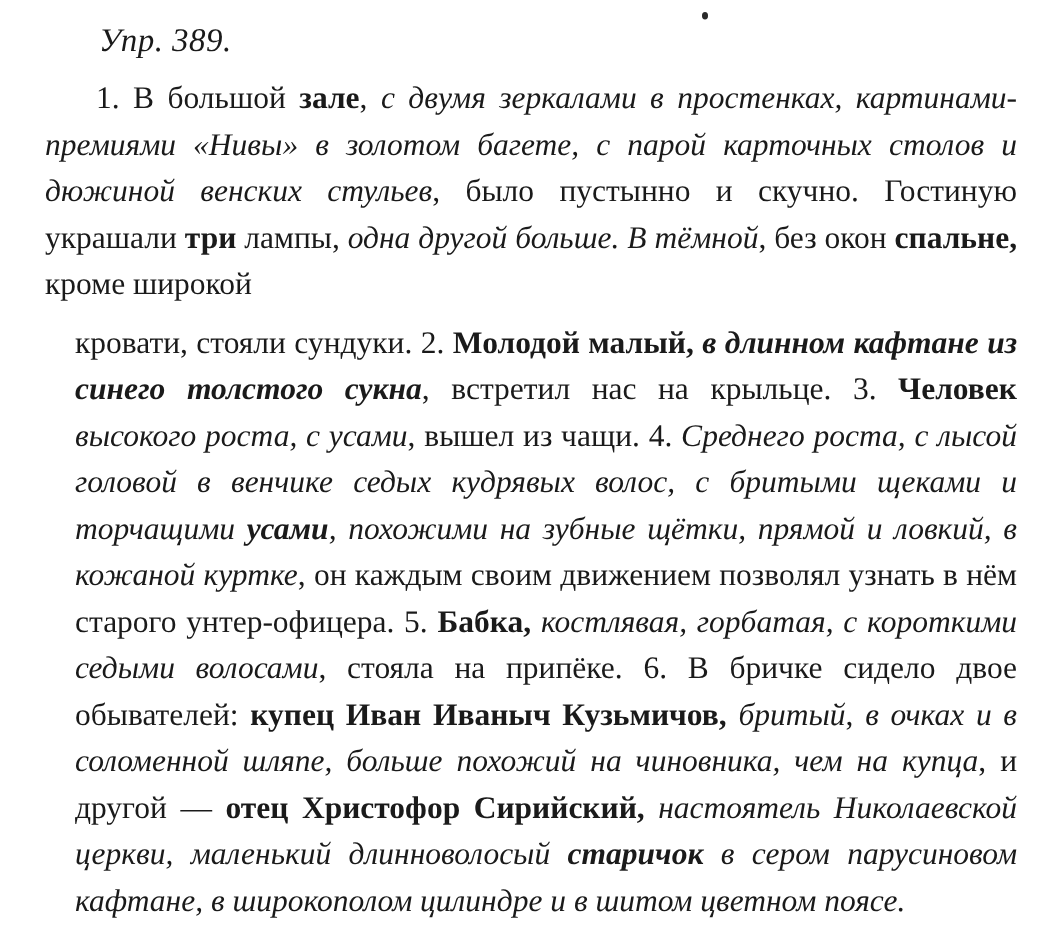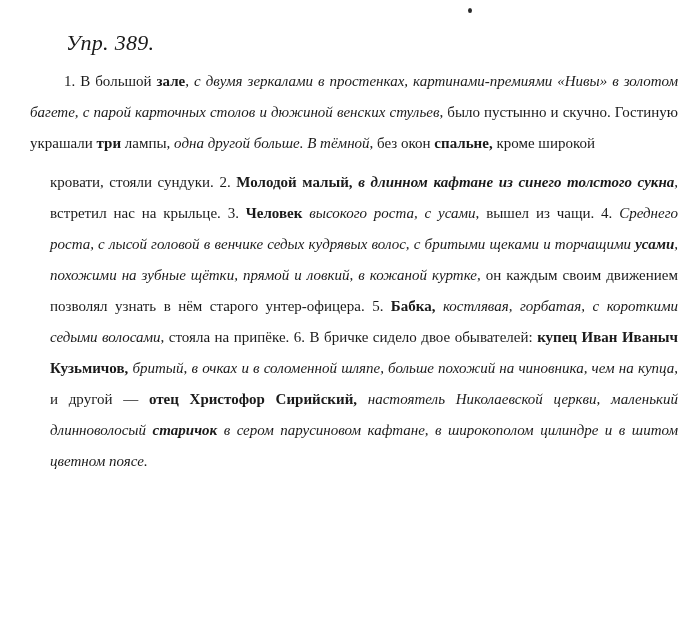--- a/index.html
+++ b/index.html
@@ -12,40 +12,40 @@
     background: #ffffff;
     font-family: "Liberation Serif", "DejaVu Serif", serif;
     color: #1a1a1a;
     overflow: hidden;
   }
   .page {
     position: relative;
     width: 700px;
     height: 537px;
     box-sizing: border-box;
-    padding: 24px 22px 0 30px;
+    padding: 8px 22px 0 30px;
   }
   .dot {
     position: absolute;
     left: 468px;
     top: 8px;
     width: 4px;
     height: 5px;
     background: #2a2a2a;
     border-radius: 50%;
   }
   .exercise-title {
     font-style: italic;
     font-size: 22px;
     font-weight: normal;
     margin: 6px 0 10px 36px;
     letter-spacing: 0.3px;
   }
   .para {
-    font-size: 15px;
+    font-size: 21px;
     line-height: 31px;
     text-align: justify;
     text-justify: inter-word;
     margin: 0;
   }
   .para-1 {
     text-indent: 34px;
     margin-bottom: 8px;
   }
   .para-2 {

